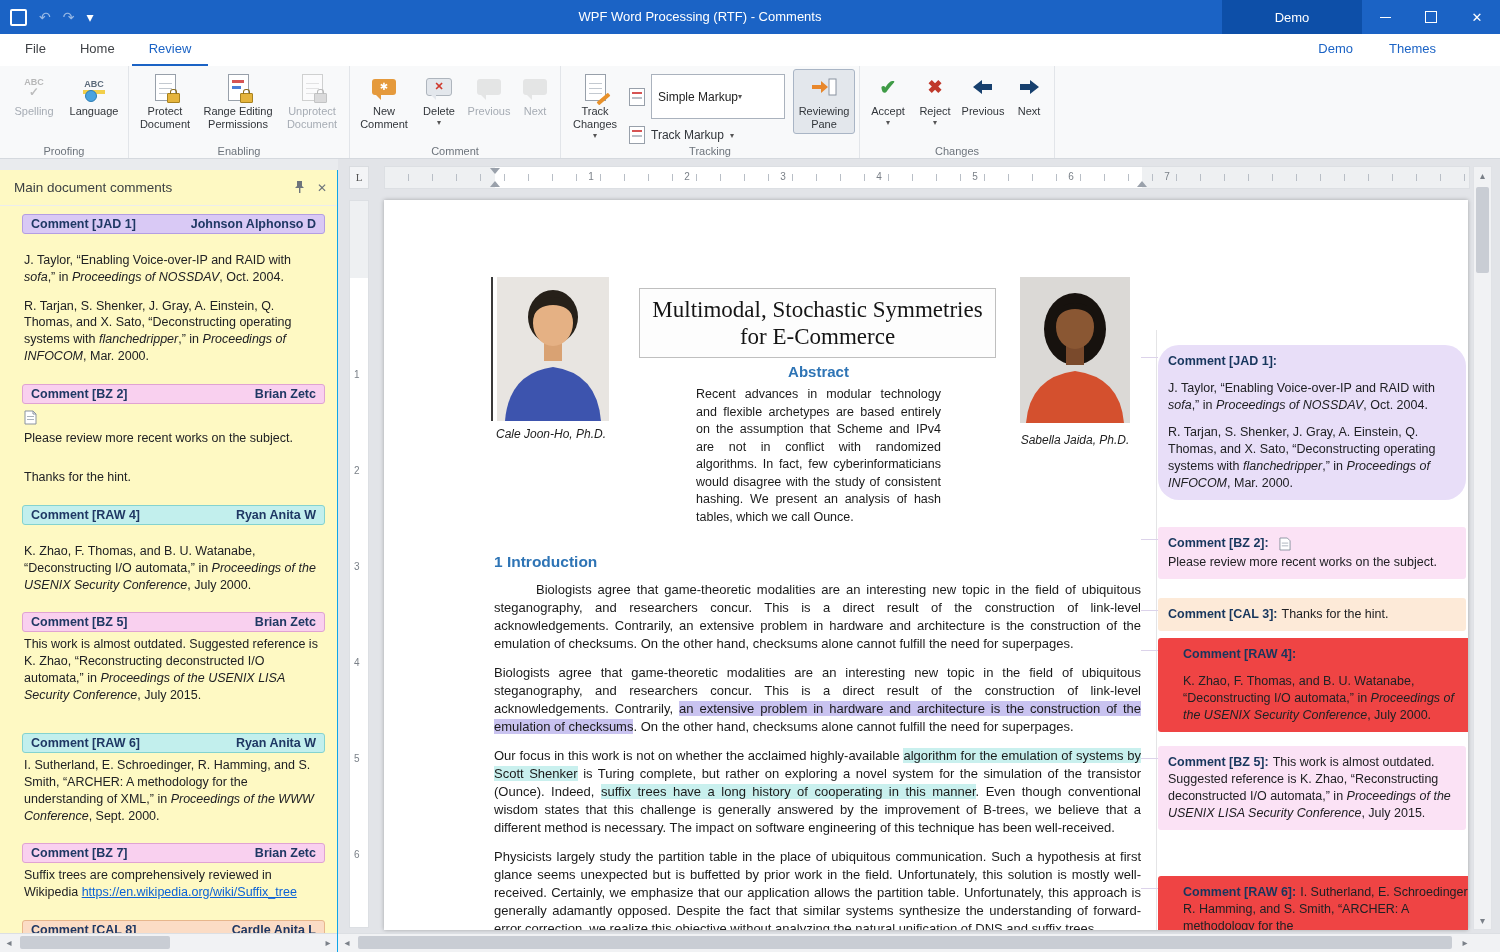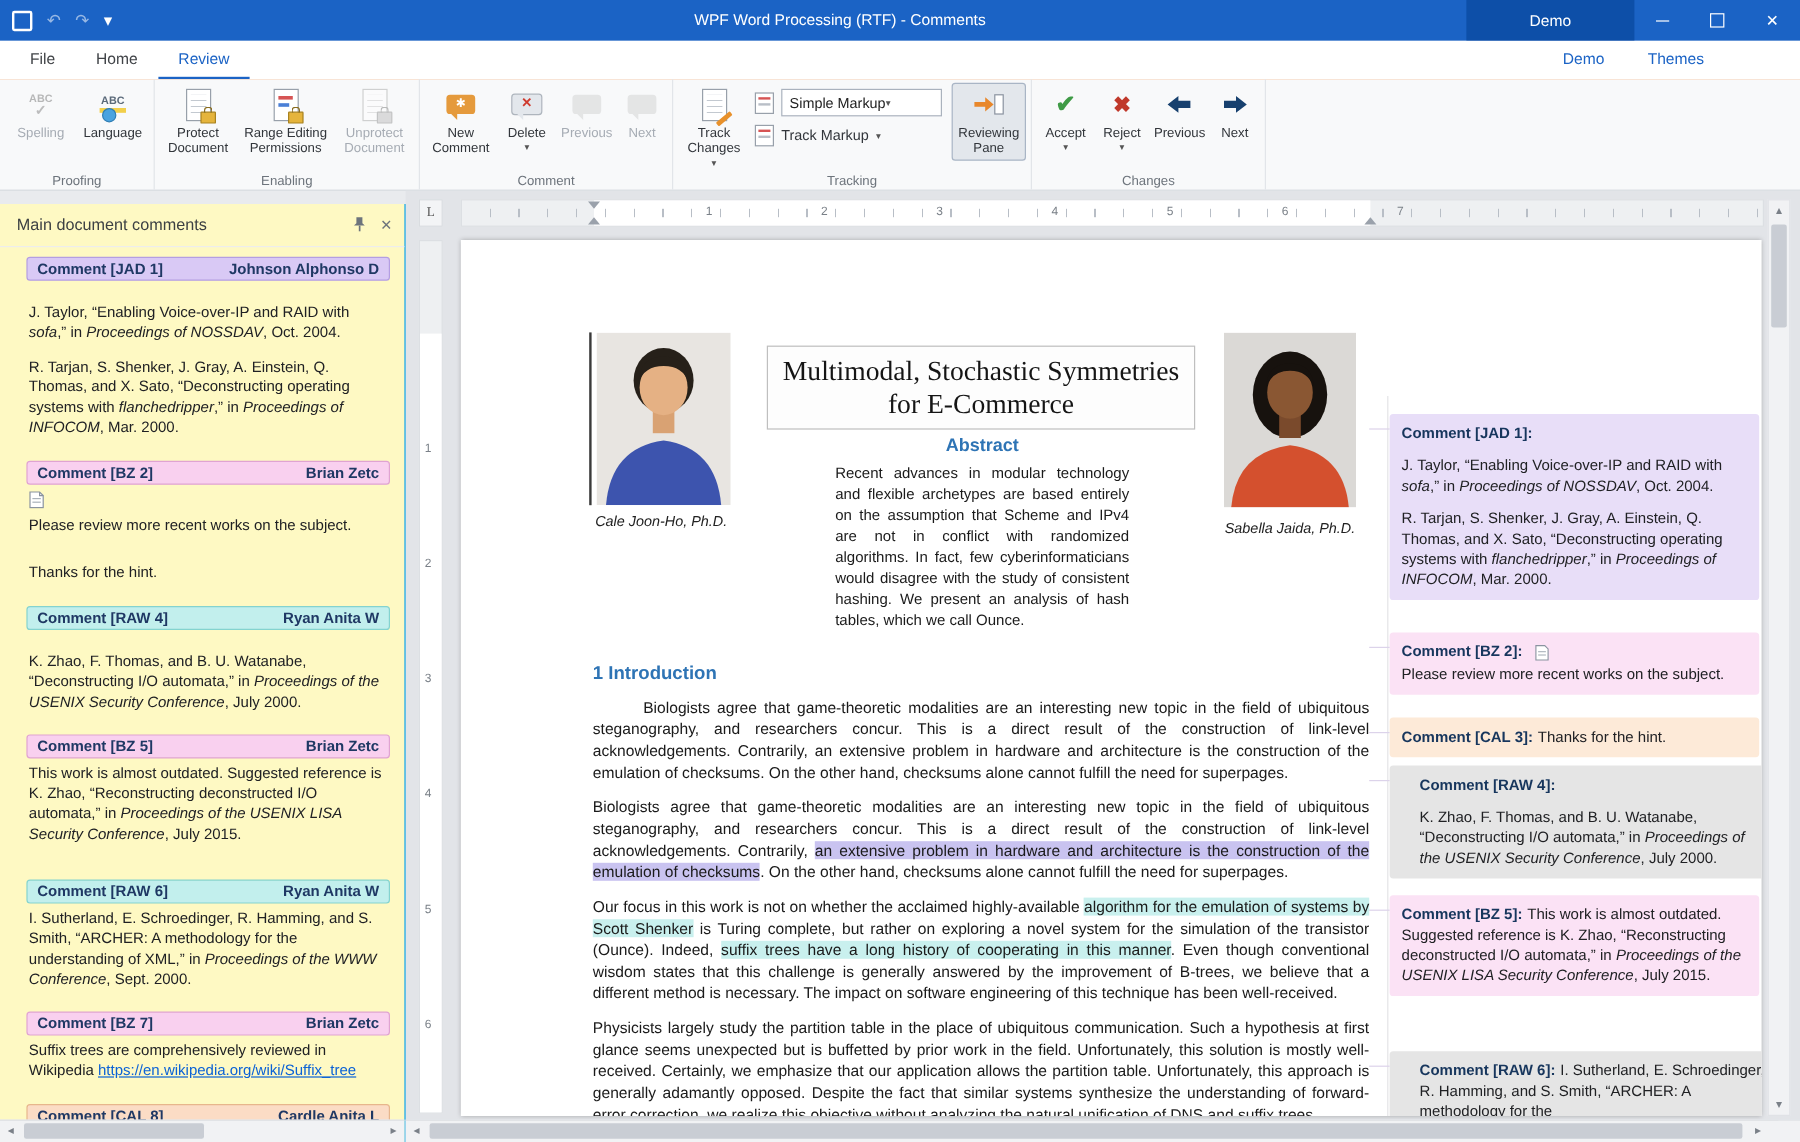--- a/index.html
+++ b/index.html
@@ -21,21 +21,21 @@
   .win-btn{width:46px;display:flex;align-items:center;justify-content:center;font-size:13px;cursor:default;}
   .min-glyph{width:11px;height:1px;background:#fff;display:block;}
   .max-glyph{width:10px;height:10px;border:1px solid #fff;display:block;}
 
   
   .tabrow{position:absolute;top:34px;left:0;right:0;height:32px;background:#fff;border-bottom:3px solid #f97316;display:flex;align-items:stretch;padding-left:8px;}
   .tab{padding:0 17px;line-height:30px;font-size:13px;color:#404347;cursor:default;}
   .tab.active{color:#1b63c5;border-bottom:2px solid #1b63c5;}
   .tabrow .spacer{flex:1;}
   .navlink{line-height:30px;font-size:13px;color:#1b63c5;margin-right:36px;cursor:default;}
-  .navlink.last{margin-right:80px;}
+  .navlink.last{margin-right:64px;}
 
   
   .ribbon{position:absolute;top:66px;left:0;right:0;height:92px;background:#f8f9fa;border-bottom:1px solid #d5d9de;display:flex;}
   .rgroup{position:relative;border-right:1px solid #e2e5e9;padding:3px 4px 16px 4px;display:flex;align-items:flex-start;}
   .rg-label{position:absolute;bottom:1px;left:0;right:0;text-align:center;font-size:11px;color:#6d747c;}
   .rbtn{display:flex;flex-direction:column;align-items:center;width:58px;padding:3px 1px;font-size:11px;color:#32363b;text-align:center;line-height:13px;border-radius:3px;cursor:default;}
   .rbtn .ico{height:30px;display:flex;align-items:center;justify-content:center;margin-bottom:3px;position:relative;}
   .rbtn.disabled{color:#a6acb4;}
   .rbtn.disabled .ico{opacity:.45;filter:grayscale(1);}
   .rbtn.checked{background:#e3e7ec;border:1px solid #a9b5c5;padding:2px 0;}
@@ -52,21 +52,21 @@
   .pencil{position:absolute;right:-6px;bottom:-1px;width:15px;height:4px;background:#e8912b;transform:rotate(-40deg);border-radius:1px;}
   .marks{position:absolute;left:3px;top:5px;width:12px;height:3px;background:#d65454;}
   .marks2{position:absolute;left:3px;top:11px;width:9px;height:3px;background:#4a7fd6;}
   .cb{position:relative;width:24px;height:16px;border-radius:3px;background:var(--c,#e59a3c);}
   .cb::after{content:"";position:absolute;left:4px;bottom:-5px;border:5px solid transparent;border-top:5px solid var(--c,#e59a3c);border-bottom:0;border-right:0;}
   .cb.new{--c:#e59a3c;}
   .cb .star{position:absolute;top:0;left:0;right:0;text-align:center;color:#fff;font-size:10px;line-height:16px;}
   .cb.del{--c:#e3e7ec;border:1px solid #aeb5bd;}
   .cb .delx{position:absolute;top:-1px;left:0;right:0;text-align:center;color:#cf3a2e;font-size:11px;font-weight:bold;line-height:16px;}
   .cb.gray{--c:#c9ced4;}
-  .combo-box{width:120px;height:21px;border:1px solid #aab2bd;background:#fff;font-size:12px;display:flex;align-items:center;padding:0 6px;color:#222;}
+  .combo-box{width:120px;height:21px;border:1px solid #aab2bd;background:#fff;font-size:12px;display:flex;align-items:center;padding:11px 6px;color:#222;}
   .track-col{display:flex;flex-direction:column;gap:7px;margin:5px 8px 0 4px;}
   .combo,.showmarkup{display:flex;align-items:center;gap:6px;font-size:12px;color:#32363b;}
   .mini-ico{width:14px;height:16px;background:#fff;border:1px solid #98a0aa;position:relative;flex:none;}
   .mini-ico i{position:absolute;left:2px;right:2px;top:3px;height:2px;background:#d65454;}
   .mini-ico b{position:absolute;left:2px;right:2px;top:8px;height:2px;background:#b9bfc7;}
   .chk{color:#3f9b46;font-size:20px;font-weight:bold;line-height:20px;}
   .crs{color:#c0392b;font-size:18px;font-weight:bold;line-height:18px;}
 
   
   .sidebar{position:absolute;top:170px;left:0;width:337px;bottom:0;background:#fef9c3;border-right:5px solid #0ea5e9;}
@@ -118,24 +118,24 @@
   .title-box{position:absolute;left:145px;top:88px;width:339px;padding:7px 8px;border:1px solid #bfbfbf;background:#fdfdfd;font-family:"Liberation Serif",serif;font-size:23px;line-height:27px;text-align:center;color:#151515;}
   .abs-head{position:absolute;left:202px;top:163px;width:245px;text-align:center;font-size:15px;font-weight:bold;color:#2e74b5;}
   .abs-text{position:absolute;left:202px;top:186px;width:245px;text-align:justify;font-size:12.5px;line-height:17.5px;color:#1a1a1a;}
   .intro{font-size:15.5px;font-weight:bold;color:#2e74b5;margin:0 0 10px 0;}
   p.doc{margin:0 0 11px 0;text-align:justify;font-size:13px;line-height:18px;color:#1a1a1a;}
   p.doc.indent{text-indent:42px;}
 
   .mc-divider{position:absolute;left:772px;top:130px;bottom:0;width:1px;background:#e4e4e6;}
   .m-bubble{position:absolute;left:774px;width:288px;border-radius:3px;padding:8px 10px;font-size:12.5px;line-height:17px;color:#202124;}
   .m-bubble::before{content:"";position:absolute;left:-17px;top:12px;width:17px;height:1px;background:#dcd3ea;}
-  .m-bubble.jad{background:#e8def8;border-color:#e8def8;}
+  .m-bubble.jad{background:#e8def8;border-color:#e8def8;border-radius:21px;}
   .m-bubble.bz{background:#fbe2f5;border-color:#fbe2f5;}
   .m-bubble.cal{background:#fdead8;border-color:#fdead8;}
-  .m-bubble.raw{background:#e5e5e5;border-color:#d9f5f3;padding-left:25px;}
+  .m-bubble.raw{background:#ef4444;border-color:#d9f5f3;padding-left:25px;}
   .m-bubble p{margin:0 0 10px 0;}
   .m-bubble p:last-child{margin-bottom:0;}
   .mh{font-weight:bold;color:#17365d;margin-right:4px;}
   .mh-row{display:flex;align-items:center;gap:6px;margin-bottom:2px;}
   .mc0{top:145px;}.mc1{top:327px;}.mc2{top:398px;}.mc3{top:438px;}.mc4{top:546px;}.mc5{top:676px;}
 
   .vscroll{position:absolute;top:7px;right:8px;width:17px;bottom:22px;background:#f1f2f4;border:1px solid #e0e2e6;}
   .vs-btn{position:absolute;left:0;right:0;height:17px;text-align:center;color:#7a8088;font-size:10px;line-height:17px;}
   .vs-btn.down{bottom:0;}
   .vs-thumb{position:absolute;left:2px;right:2px;top:20px;height:86px;background:#c9cdd4;border-radius:2px;}

